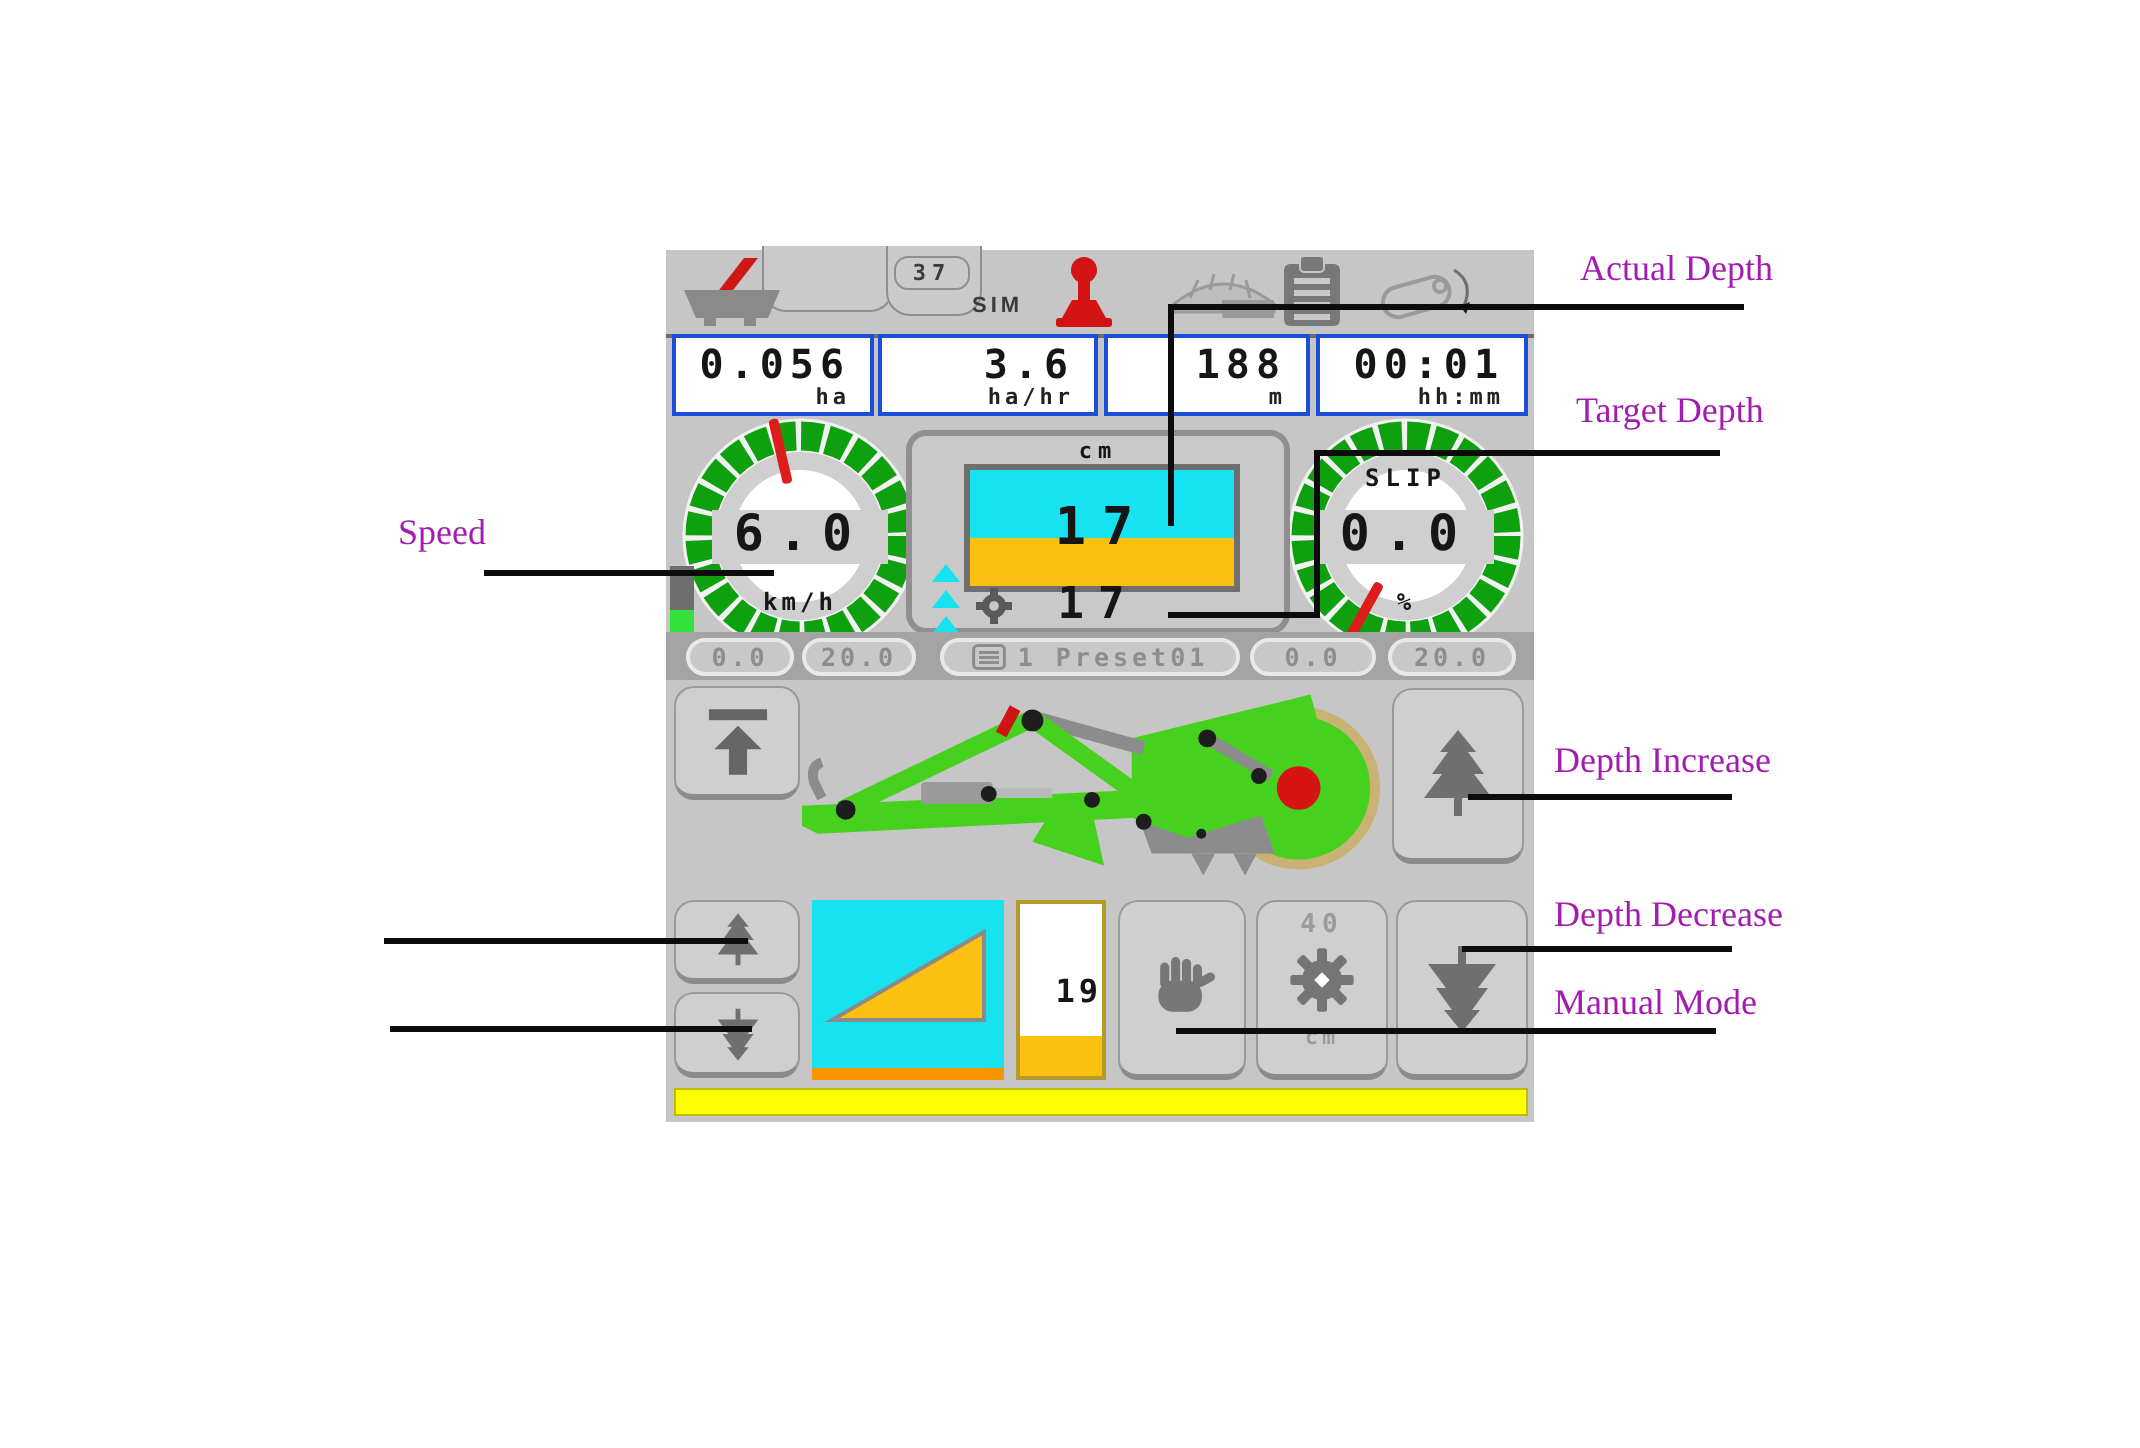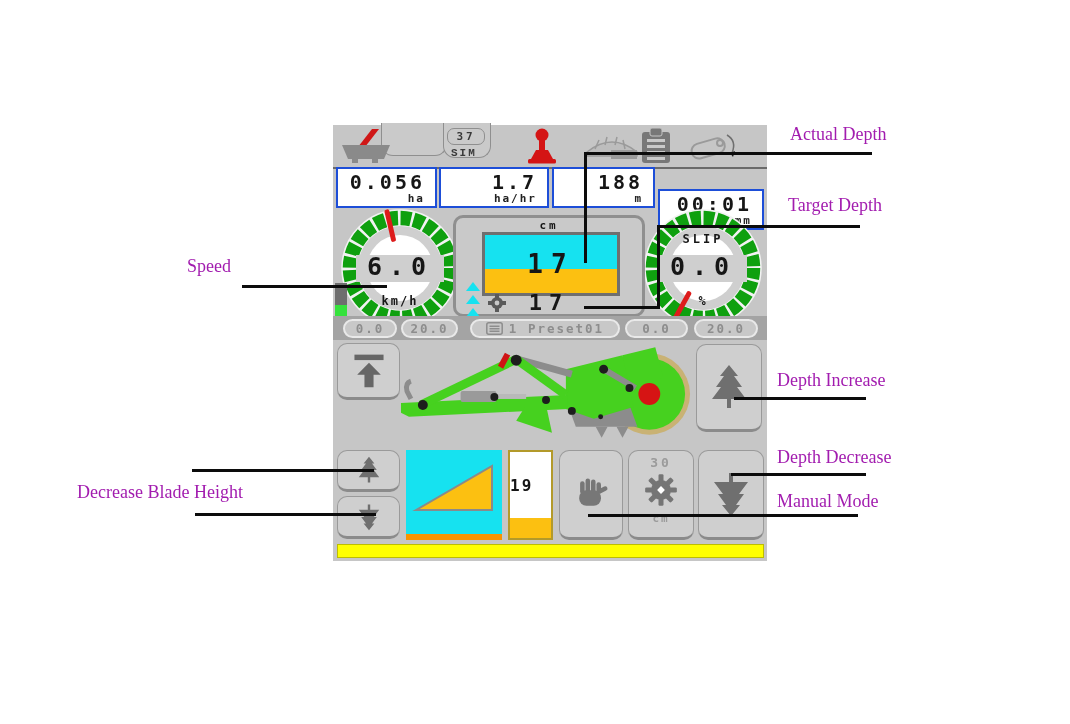--- a/index.html
+++ b/index.html
@@ -9,21 +9,21 @@
   .screen{position:absolute;left:333px;top:125px;width:434px;height:436px;background:#c6c6c6;}
   .mono{font-family:"DejaVu Sans Mono",monospace;font-weight:bold;color:#161616;}
   
   .topbar{position:absolute;left:0;top:0;width:434px;height:42px;border-bottom:2px solid #6b6b6b;}
   .tab{position:absolute;top:-2px;background:#cacaca;border:1.5px solid #8f8f8f;border-top:none;
        border-radius:0 0 12px 12px;}
   .tab37box{position:absolute;border:1.5px solid #8f8f8f;border-radius:7px;
             font-size:11px;letter-spacing:3px;text-align:center;color:#3a3a3a;
             font-family:"DejaVu Sans Mono",monospace;font-weight:bold;}
   .simlbl{position:absolute;font-size:11px;letter-spacing:2px;color:#3a3a3a;
-          font-family:Liberation Mono, monospace;font-weight:bold;}
+          font-family:Liberation Sans, sans-serif;font-weight:bold;margin-left:35px;}
   
   .counter{position:absolute;top:42px;height:41px;background:#ffffff;border:2px solid #1d4ed8;
            box-sizing:border-box;}
   .counter .val{position:absolute;right:10px;top:1px;font-size:20px;letter-spacing:3px;}
   .counter .unit{position:absolute;right:10px;bottom:1px;font-size:11px;letter-spacing:2px;color:#222;}
   
   .gauge{position:absolute;width:124px;height:124px;}
   .gauge-num{position:absolute;width:124px;text-align:center;font-size:25px;letter-spacing:7px;}
   .gauge-sub{position:absolute;width:124px;text-align:center;font-size:12px;letter-spacing:2px;}
   
@@ -97,28 +97,28 @@
         <path d="M40 4 Q50 10 45 22" fill="none" stroke="#6f6f6f" stroke-width="1.5"></path>
         <polygon points="43,22 48,20 46,26" fill="#1a1a1a"></polygon>
       </svg>
     </div>
 
     <div class="counter" style="left:3px;width:101px;">
       <div class="val mono">0.056</div>
       <div class="unit mono">ha</div>
     </div>
     <div class="counter" style="left:106px;width:110px;">
-      <div class="val mono">1.7</div>
+      <div class="val mono">3.6</div>
       <div class="unit mono">ha/hr</div>
     </div>
     <div class="counter" style="left:219px;width:103px;padding-left:15px;">
       <div class="val mono">188</div>
       <div class="unit mono">m</div>
     </div>
-    <div class="counter" style="left:325px;width:106px;margin-top:22px;">
+    <div class="counter" style="left:325px;width:106px;">
       <div class="val mono">00:01</div>
       <div class="unit mono">hh:mm</div>
     </div>
 
     <div class="gauge" style="left:5px;top:81px;">
       <svg width="124" height="124" viewBox="0 0 124 124">
         <circle cx="62" cy="62" r="50" fill="none" stroke="#f2f2f2" stroke-width="17.5"></circle>
         <circle cx="62" cy="62" r="50" fill="none" stroke="#0fa00f" stroke-width="14.5" stroke-dasharray="10.5 2.6"></circle>
         <circle cx="62" cy="62" r="42" fill="#cfcfcf"></circle>
         <circle cx="62" cy="62" r="33" fill="#ffffff"></circle>
@@ -238,36 +238,36 @@
     <div style="position:absolute;left:73px;top:325px;width:96px;height:90px;background:#16e2f0;">
       <svg width="96" height="84" viewBox="0 0 96 84">
         <polygon points="10,60 86,16 86,60" fill="#fcc011" stroke="#8a8a8a" stroke-width="2"></polygon>
       </svg>
       <div style="position:absolute;left:0;bottom:0;width:100%;height:6px;background:#f79400;"></div>
     </div>
 
     <div style="position:absolute;left:175px;top:325px;width:45px;height:90px;background:#ffffff;
                 border:2.5px solid #b39a2a;box-sizing:border-box;">
       <div style="position:absolute;left:0;bottom:0;width:100%;height:20px;background:#fcc011;"></div>
-      <div class="mono" style="position:absolute;left:0;top:24px;width:100%;text-align:left;font-size:16px;letter-spacing:2px;">19</div>
+      <div class="mono" style="position:absolute;left:0;top:34px;width:100%;text-align:right;font-size:16px;letter-spacing:2px;">19</div>
     </div>
 
     <div class="btn" style="left:226px;top:325px;width:64px;height:90px;">
       <svg width="40" height="40" viewBox="0 0 44 44">
         <rect x="10" y="8" width="5" height="14" rx="2.5" fill="#777777"></rect>
         <rect x="16" y="5" width="5" height="17" rx="2.5" fill="#777777"></rect>
         <rect x="22" y="6" width="5" height="16" rx="2.5" fill="#777777"></rect>
         <rect x="28" y="9" width="5" height="13" rx="2.5" fill="#777777"></rect>
         <rect x="9" y="18" width="24" height="17" rx="8" fill="#777777"></rect>
         <rect x="30" y="16" width="11" height="5" rx="2.5" fill="#777777" transform="rotate(-28 33 19)"></rect>
       </svg>
     </div>
 
     <div class="btn" style="left:295px;top:325px;width:66px;height:90px;flex-direction:column;justify-content:flex-start;">
-      <div class="mono" style="margin-top:4px;font-size:13px;letter-spacing:3px;color:#9b9b9b;">30</div>
+      <div class="mono" style="margin-top:4px;font-size:13px;letter-spacing:3px;color:#9b9b9b;">40</div>
       <svg width="40" height="40" viewBox="0 0 48 48">
         <g fill="#757575">
           <circle cx="24" cy="24" r="12"></circle>
           <rect x="21" y="5" width="6" height="9" rx="1.5"></rect>
           <rect x="21" y="34" width="6" height="9" rx="1.5"></rect>
           <rect x="5" y="21" width="9" height="6" rx="1.5"></rect>
           <rect x="34" y="21" width="9" height="6" rx="1.5"></rect>
           <rect x="21" y="5" width="6" height="9" rx="1.5" transform="rotate(45 24 24)"></rect>
           <rect x="21" y="34" width="6" height="9" rx="1.5" transform="rotate(45 24 24)"></rect>
           <rect x="5" y="21" width="9" height="6" rx="1.5" transform="rotate(45 24 24)"></rect>
@@ -289,30 +289,29 @@
 
   <div class="note" style="left:790px;top:124px;">Actual Depth</div>
   <div class="hline" style="left:585px;top:152px;width:287px;"></div>
   <div class="vline" style="left:584px;top:152px;height:111px;"></div>
 
   <div class="note" style="left:788px;top:195px;">Target Depth</div>
   <div class="hline" style="left:657px;top:225px;width:203px;"></div>
   <div class="vline" style="left:657px;top:225px;height:84px;"></div>
   <div class="hline" style="left:584px;top:306px;width:76px;"></div>
 
-  <div class="note" style="left:187px;top:256px;">Speed</div>
+  <div class="note" style="left:199px;top:256px;">Speed</div>
   <div class="hline" style="left:242px;top:285px;width:145px;"></div>
 
   <div class="note" style="left:777px;top:370px;">Depth Increase</div>
   <div class="hline" style="left:734px;top:397px;width:132px;"></div>
 
   <div class="note" style="left:777px;top:447px;">Depth Decrease</div>
   <div class="hline" style="left:731px;top:473px;width:135px;"></div>
 
   <div class="note" style="left:777px;top:491px;">Manual Mode</div>
   <div class="hline" style="left:588px;top:514px;width:270px;"></div>
 
   <div class="hline" style="left:192px;top:469px;width:182px;"></div>
 
-  <div class="note" style="left:77px;top:482px;">Decrease Blade Height</div>
   <div class="hline" style="left:195px;top:513px;width:181px;"></div>
 
 </div>
 
 </body></html>

